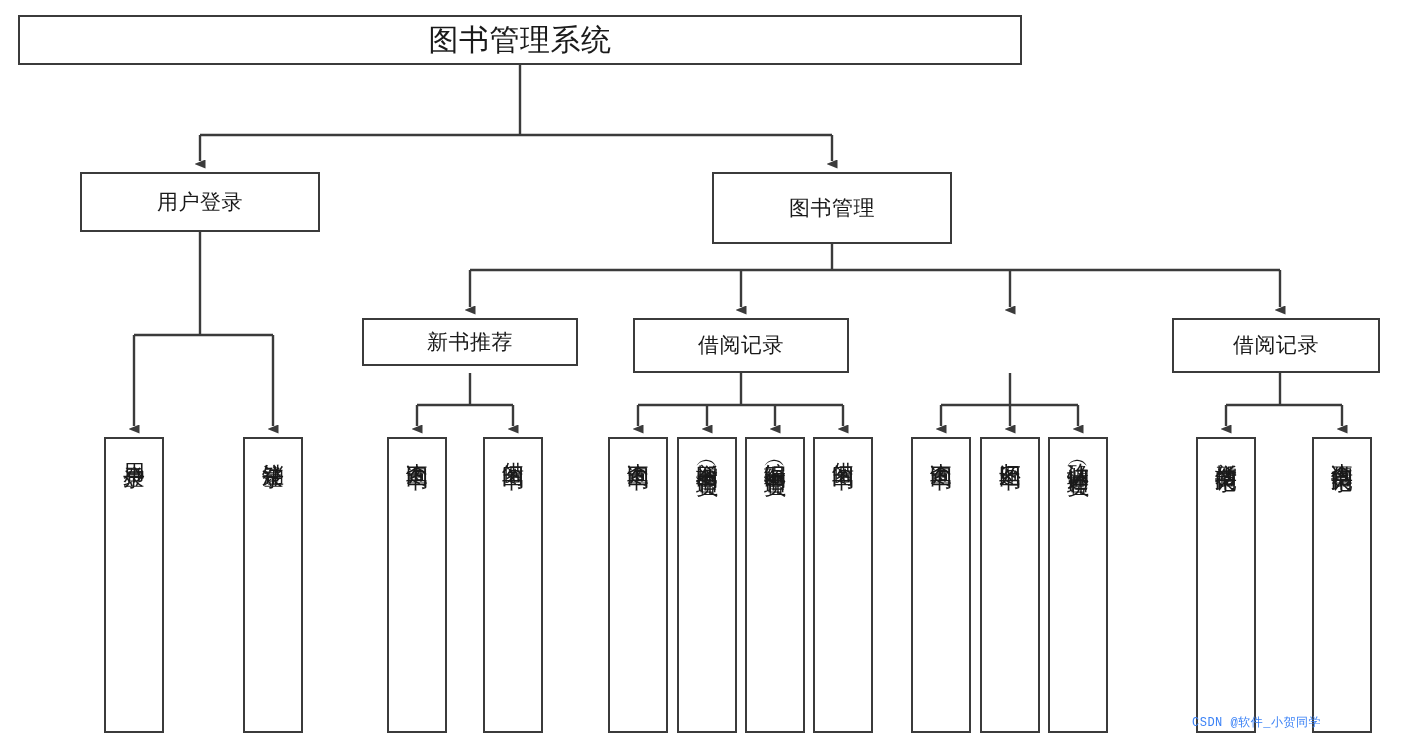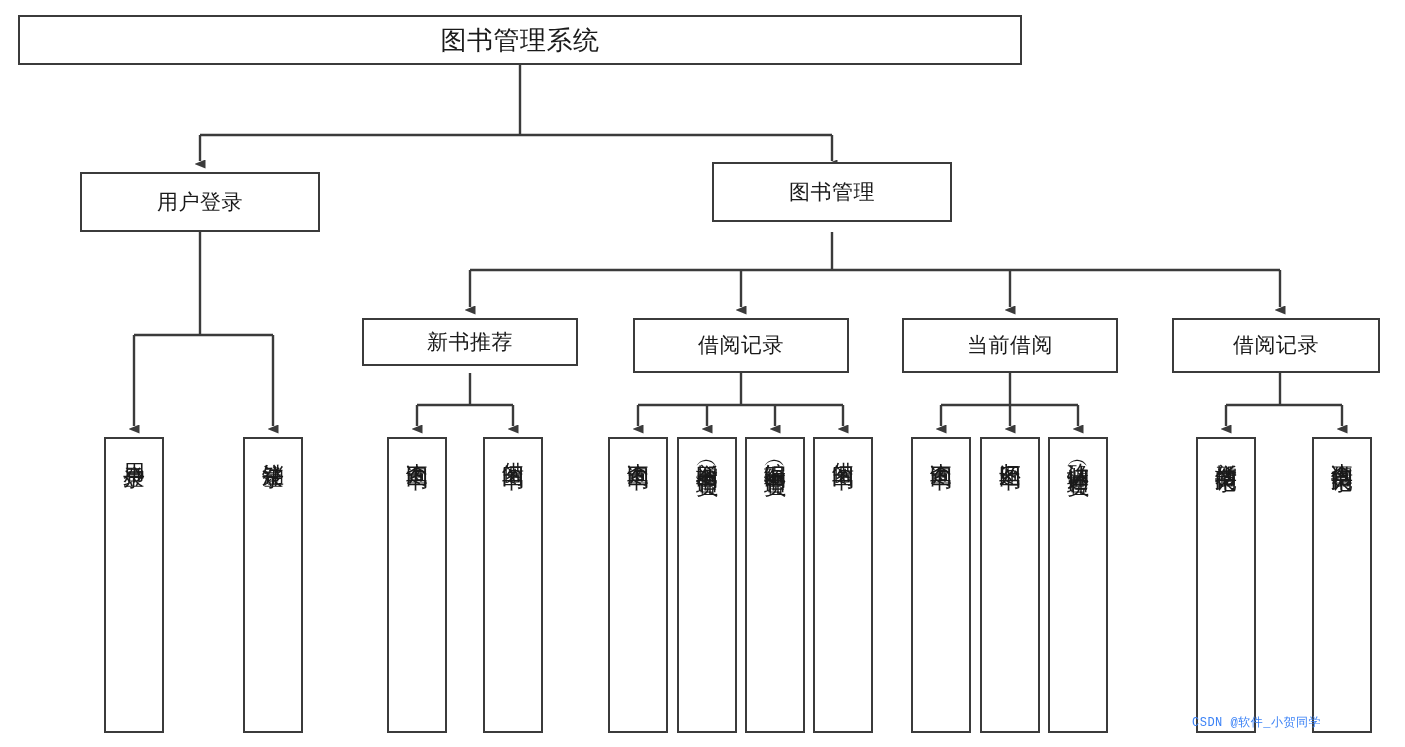--- a/index.html
+++ b/index.html
@@ -41,21 +41,21 @@
     text-align: center;
     line-height: 1.08;
     letter-spacing: 0.5px;
   }
   
   .node.horiz .node-label {
     font-size: 21px;
     white-space: nowrap;
   }
   .node.root .node-label {
-    font-size: 26px;
+    font-size: 30px;
   }
   
   .node.vert {
     align-items: flex-start;
     padding-top: 6px;
   }
   .node.vert .node-label {
     writing-mode: vertical-rl;
     text-orientation: upright;
     font-size: 22px;
@@ -120,31 +120,28 @@
         <path d="M1342,405 L1342,426" marker-end="url(#arrow)"></path>
       </g>
   </svg>
 
   <div class="node root horiz" style="left: 18px; top: 15px; width: 1004px; height: 50px;">
       <span class="node-label">图书管理系统</span>
     </div>
     <div class="node level1 horiz" style="left: 80px; top: 172px; width: 240px; height: 60px;">
       <span class="node-label">用户登录</span>
     </div>
-    <div class="node level1 horiz" style="left: 712px; top: 162px; width: 240px; height: 60px;">
+    <div class="node level1 horiz" style="left: 712px; top: 172px; width: 240px; height: 72px;">
       <span class="node-label">图书管理</span>
     </div>
     <div class="node level2 horiz" style="left: 362px; top: 318px; width: 216px; height: 48px;">
       <span class="node-label">新书推荐</span>
     </div>
     <div class="node level2 horiz" style="left: 633px; top: 318px; width: 216px; height: 55px;">
       <span class="node-label">借阅记录</span>
-    </div>
-    <div class="node level2 horiz" style="left: 902px; top: 318px; width: 216px; height: 55px;">
-      <span class="node-label">当前借阅</span>
     </div>
     <div class="node level2 horiz" style="left: 1172px; top: 318px; width: 208px; height: 55px;">
       <span class="node-label">借阅记录</span>
     </div>
     <div class="node leaf vert" style="left: 104px; top: 437px; width: 60px; height: 296px;">
       <span class="node-label">用户登录</span>
     </div>
     <div class="node leaf vert" style="left: 243px; top: 437px; width: 60px; height: 296px;">
       <span class="node-label">注销登录</span>
     </div>

